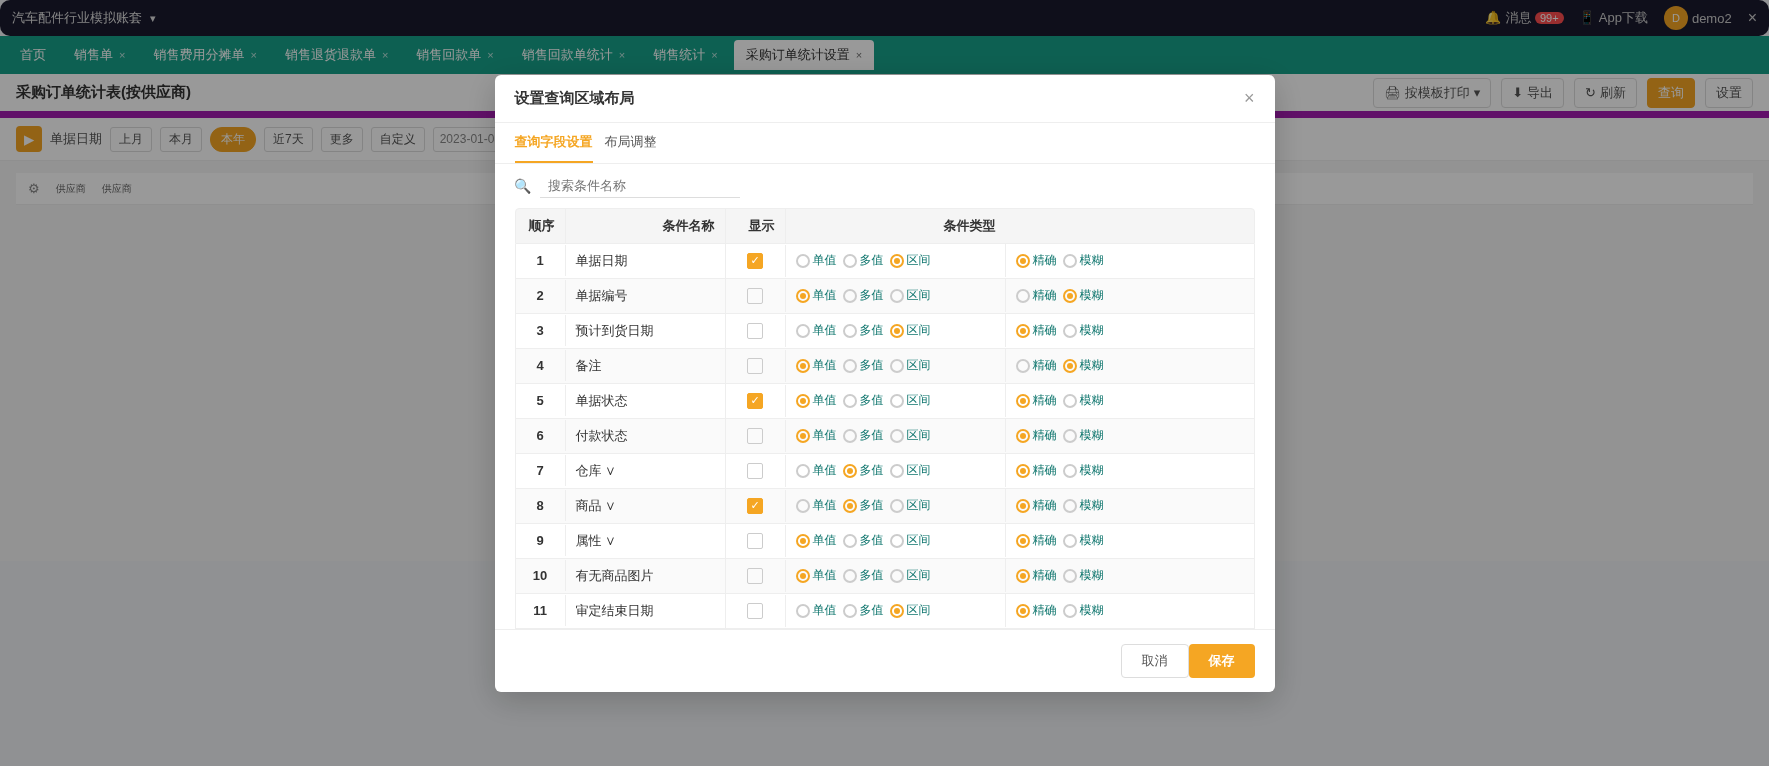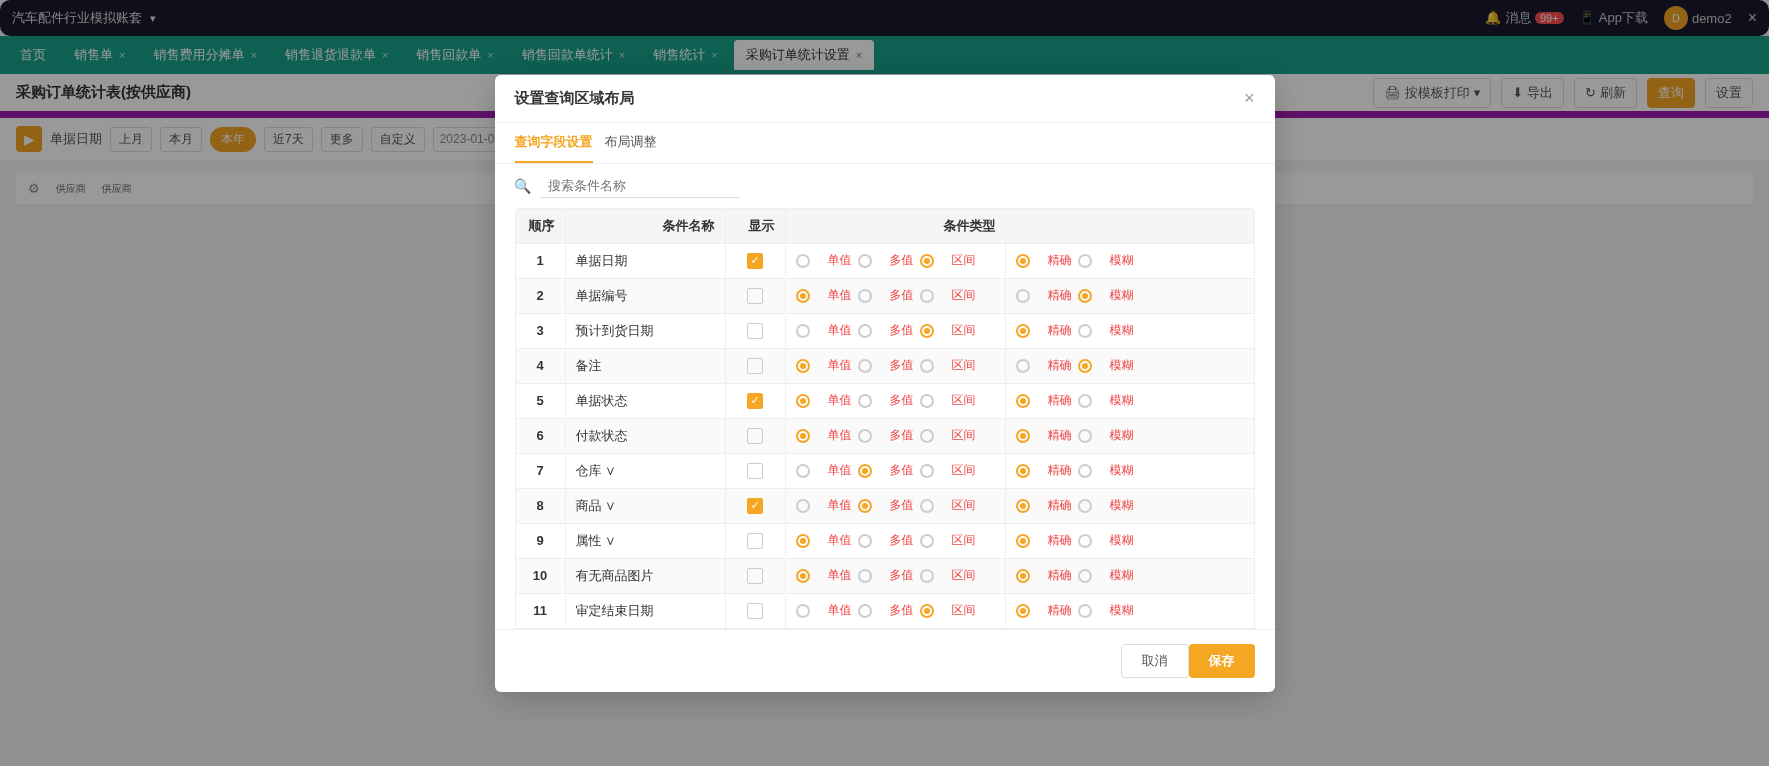--- a/index.html
+++ b/index.html
@@ -190,21 +190,21 @@
     .table-row .td:last-child { border-right: none; }
     .td-order { color: #f5a623; font-weight: bold; justify-content: center; }
     .td-display { justify-content: center; }
 
     
     .cb { width: 16px; height: 16px; border: 1px solid #ccc; border-radius: 2px; display: inline-flex; align-items: center; justify-content: center; cursor: pointer; }
     .cb.checked { background: #f5a623; border-color: #f5a623; color: #fff; font-size: 11px; }
 
     
     .radio-group { display: flex; align-items: center; gap: 6px; flex-wrap: wrap; }
-    .radio-option { display: flex; align-items: center; gap: 18px; cursor: pointer; font-size: 12px; color: #ef4444; }
+    .radio-option { display: flex; align-items: center; gap: 3px; cursor: pointer; font-size: 12px; color: #0f766e; }
     .radio-dot { width: 14px; height: 14px; border-radius: 50%; border: 2px solid #ccc; display: inline-flex; align-items: center; justify-content: center; }
     .radio-dot.selected { border-color: #f5a623; }
     .radio-dot.selected::after { content: ''; width: 6px; height: 6px; background: #f5a623; border-radius: 50%; }
 
     
     .modal-footer {
       display: flex;
       justify-content: flex-end;
       padding: 14px 20px;
       border-top: 1px solid #eee;

